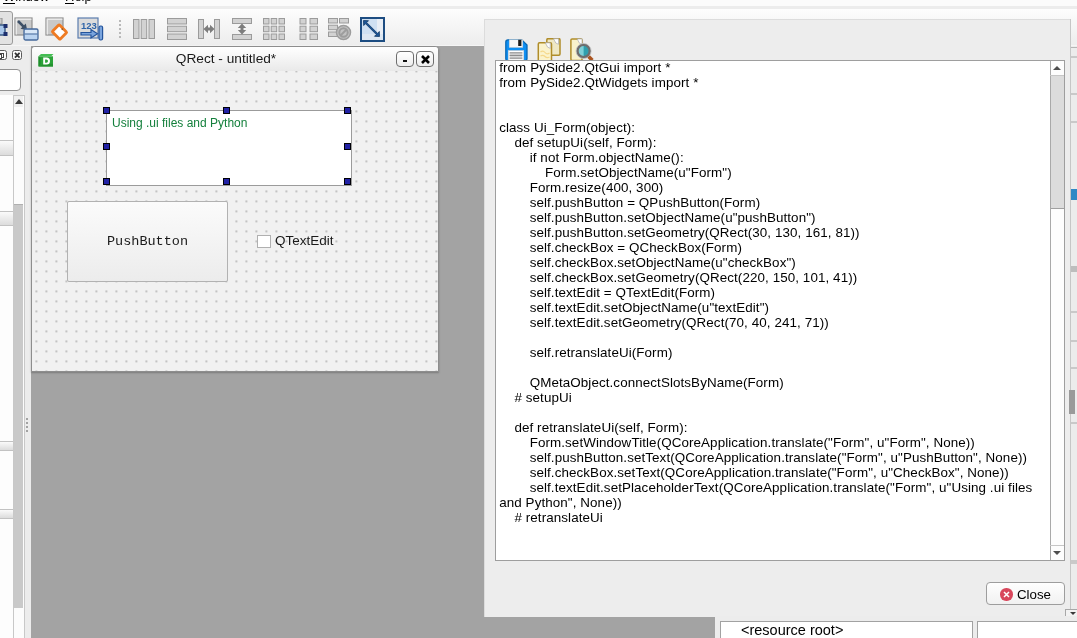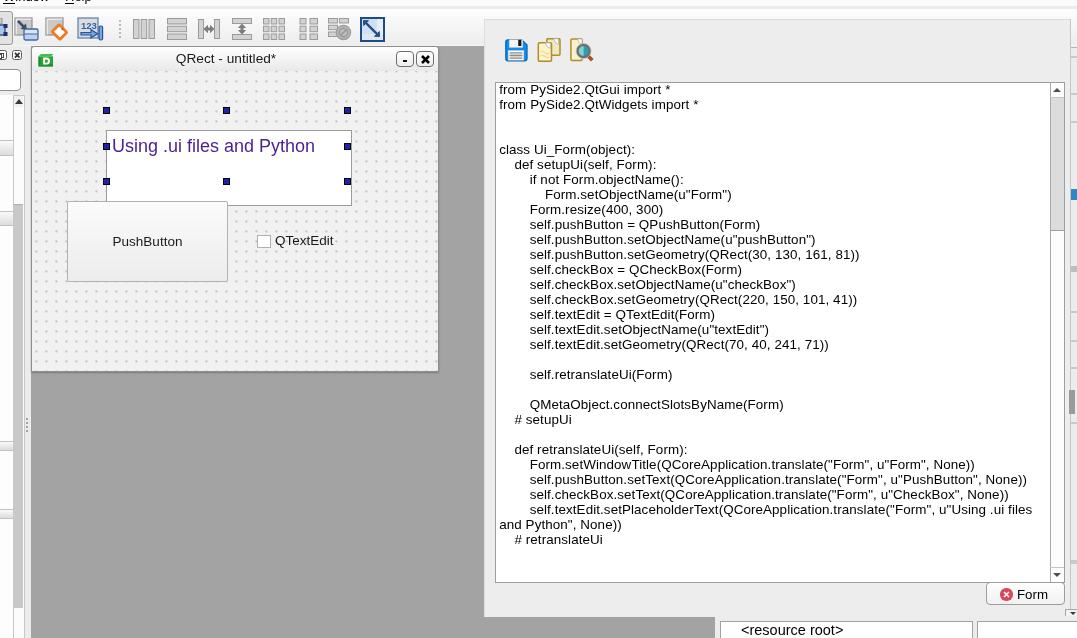--- a/index.html
+++ b/index.html
@@ -189,24 +189,24 @@
     <svg class="abs" style="left:2.5px;top:2px;" width="11" height="11" viewBox="0 0 11 11">
       <path d="M2 2 L9 9 M9 2 L2 9" stroke="#000" stroke-width="2.6"></path>
     </svg>
   </div>
 
   <div class="abs" id="formbody" style="left:0;top:24px;width:406px;height:300px;background:#f1f1f1;
        background-image:radial-gradient(circle, #8f8f8f 0.55px, rgba(0,0,0,0) 0.85px);
        background-size:10px 10px;background-position:-0.6px -4.6px;">
 
     <div class="abs" style="left:74px;top:39px;width:239px;height:69px;background:#fff;border:1px solid #9b9b9b;
-         font-size:18px;color:#4c1d95;padding:4.5px 0 0 5px;margin-top:20px;">Using .ui files and Python</div>
+         font-size:12px;color:#15803d;padding:4.5px 0 0 5px;">Using .ui files and Python</div>
 
     <div class="abs" style="left:35px;top:130px;width:159px;height:79px;background:linear-gradient(#fbfbfb,#ececec);
-         border:1px solid #b2b2b2;border-radius:2px;text-align:center;line-height:79px;font-size:13.5px;color:#1a1a1a;">PushButton</div>
+         border:1px solid #b2b2b2;border-radius:2px;text-align:center;line-height:79px;font-size:13.5px;color:#1a1a1a;font-family:Liberation Mono, monospace;">PushButton</div>
 
     <div class="abs" style="left:225px;top:164px;width:12px;height:11px;background:#fff;border:1px solid #b0b0b0;"></div>
     <div class="abs" style="left:243px;top:161.5px;font-size:13.5px;color:#1a1a1a;">QTextEdit</div>
 
   </div>
 </div>
 
 <div class="abs" id="dialog" style="left:484px;top:19px;width:586px;height:597px;background:#ededed;
      border-top:1px solid #dcdcdc;border-left:1px solid #dcdcdc;">
 
@@ -237,21 +237,21 @@
   <svg class="abs" style="left:84.5px;top:17.5px;" width="25" height="25" viewBox="0 0 25 25">
     <rect x="0.9" y="0.9" width="11.2" height="21.6" rx="1.2" fill="#f8f2cc" stroke="#b08d2a" stroke-width="1.5"></rect>
     <path d="M7.2 0.9 L12.1 0.9 L12.1 6.5 Q9.2 6.7 7.2 0.9 Z" fill="#fdfdfd" stroke="#a9a9a9" stroke-width="0.7"></path>
     <circle cx="13.6" cy="13" r="5.6" fill="#7fd0d8"></circle>
     <path d="M13.6 7.4 A 5.6 5.6 0 0 1 13.6 18.6 Z" fill="#2f9fae"></path>
     <circle cx="13.6" cy="13" r="6.2" fill="none" stroke="#6e6e6e" stroke-width="2.6"></circle>
     <circle cx="13.6" cy="13" r="7.6" fill="none" stroke="#c9c9c9" stroke-width="0.8"></circle>
     <path d="M18.6 18.4 L22.3 22.3" stroke="#aa5420" stroke-width="3.6" stroke-linecap="butt"></path>
   </svg>
 
-  <div class="abs" style="left:10px;top:62px;width:568px;height:499px;background:#fff;border:1px solid #9e9e9e;overflow:hidden;">
+  <div class="abs" style="left:10px;top:40px;width:568px;height:499px;background:#fff;border:1px solid #9e9e9e;overflow:hidden;">
     <div id="code" style="position:absolute;left:3.2px;top:-1.5px;font-size:13.4px;letter-spacing:0.09px;line-height:15px;color:#000;white-space:pre;">from PySide2.QtGui import *
 from PySide2.QtWidgets import *
 
 
 class Ui_Form(object):
     def setupUi(self, Form):
         if not Form.objectName():
             Form.setObjectName(u"Form")
         Form.resize(400, 300)
         self.pushButton = QPushButton(Form)
@@ -284,21 +284,21 @@
     <div class="abs" style="right:0;bottom:14px;width:14px;height:1px;background:#c6c6c6;"></div>
     <div class="abs" style="right:2.8px;bottom:5px;width:0;height:0;border-left:4.4px solid transparent;border-right:4.4px solid transparent;border-top:4.6px solid #4e4e4e;"></div>
   </div>
 
   <div class="abs" style="left:501px;top:562px;width:76.5px;height:21px;background:linear-gradient(#fefefe,#f1f1f1);
        border:1px solid #9d9d9d;border-radius:4px;">
     <div class="abs" style="left:13px;top:5.3px;width:12.5px;height:12.5px;border-radius:50%;background:#d8475c;"></div>
     <svg class="abs" style="left:16px;top:8.3px;" width="7" height="7" viewBox="0 0 7 7">
       <path d="M1 1 L6 6 M6 1 L1 6" stroke="#fff" stroke-width="1.5"></path>
     </svg>
-    <div class="abs" style="left:30px;top:3.5px;font-size:13.3px;color:#000;">Form</div>
+    <div class="abs" style="left:30px;top:3.5px;font-size:13.3px;color:#000;">Close</div>
   </div>
 </div>
 
 <div class="abs" style="left:1070px;top:19px;width:1px;height:597px;background:#c6c6c6;"></div>
 <div class="abs" style="left:1071px;top:56px;width:6px;height:2px;background:#c9c9c9;"></div>
 <div class="abs" style="left:1071px;top:93px;width:6px;height:2px;background:#c9c9c9;"></div>
 <div class="abs" style="left:1071px;top:121px;width:6px;height:2px;background:#c9c9c9;"></div>
 <div class="abs" style="left:1071px;top:189px;width:6px;height:11px;background:#2f88c5;"></div>
 <div class="abs" style="left:1071px;top:266px;width:6px;height:6px;background:#bdbdbd;"></div>
 <div class="abs" style="left:1071px;top:311px;width:6px;height:2px;background:#c9c9c9;"></div>

